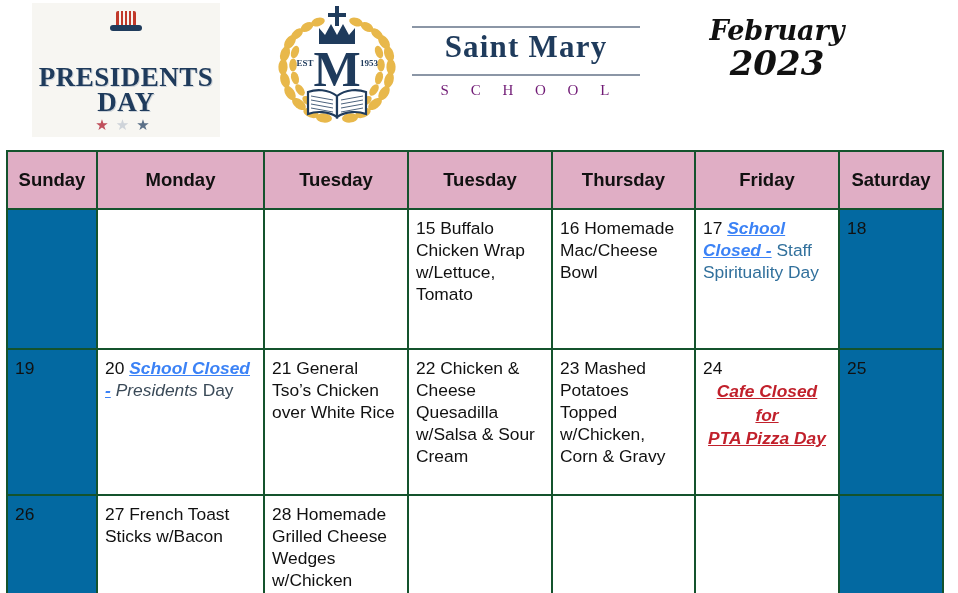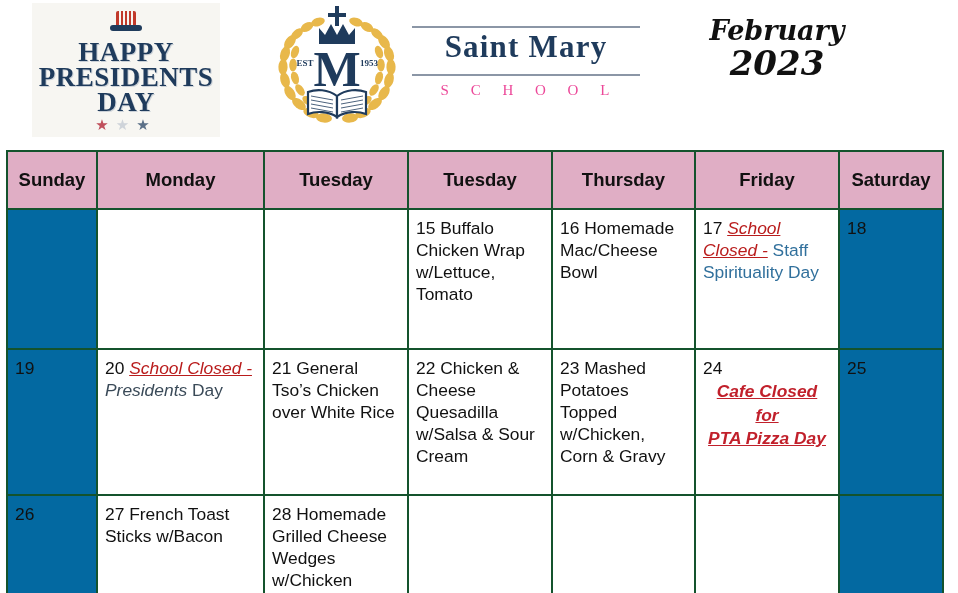--- a/index.html
+++ b/index.html
@@ -123,21 +123,21 @@
     color: #1f3b5c;
     letter-spacing: 1.2px;
     line-height: 1.15;
     text-align: center;
     width: 228px;
     padding: 1px 0 9px 0;
   }
   .sm-sub {
     font-family: "Liberation Serif", serif;
     font-size: 15px;
-    color: #ec4899;
+    color: #701a75;
     letter-spacing: 9px;
     text-align: center;
     width: 228px;
     padding-top: 6px;
     padding-left: 7px;
     box-sizing: border-box;
   }
 
   
   .month-title {
@@ -193,22 +193,22 @@
   tr.r3 td.day { height: 132px; }
 
   .cell-text {
     font-size: 17.4px;
     line-height: 1.27;
     color: #111;
     word-wrap: break-word;
   }
   .daynum { color: #111; }
   .blue-em {
-    color: #b91c1c;
-    font-weight: normal;
+    color: #3b82f6;
+    font-weight: bold;
     font-style: italic;
     text-decoration: underline;
   }
   .blue-plain { color: #31709c; }
   .slate-italic {
     color: #3a4a58;
     font-style: italic;
   }
   .slate-plain { color: #3a4a58; }
   .red-block {
@@ -230,21 +230,20 @@
   <div class="presidents-graphic">
     <div class="pg-hat">
       <div class="crown">
         <i style="left:3px"></i>
           <i style="left:7px"></i>
           <i style="left:11px"></i>
           <i style="left:15px"></i>
       </div>
       <div class="brim"></div>
     </div>
-    <div class="pg-line pg-l1">HAPPY</div>
     <div class="pg-line pg-l2">PRESIDENTS</div>
     <div class="pg-line pg-l3">DAY</div>
     <div class="pg-stars">
       <span class="s1">★</span><span class="s2">★</span><span class="s3">★</span>
     </div>
   </div>
 
   <div class="sm-logo">
     <svg class="sm-crest" viewBox="0 0 130 124">
 

